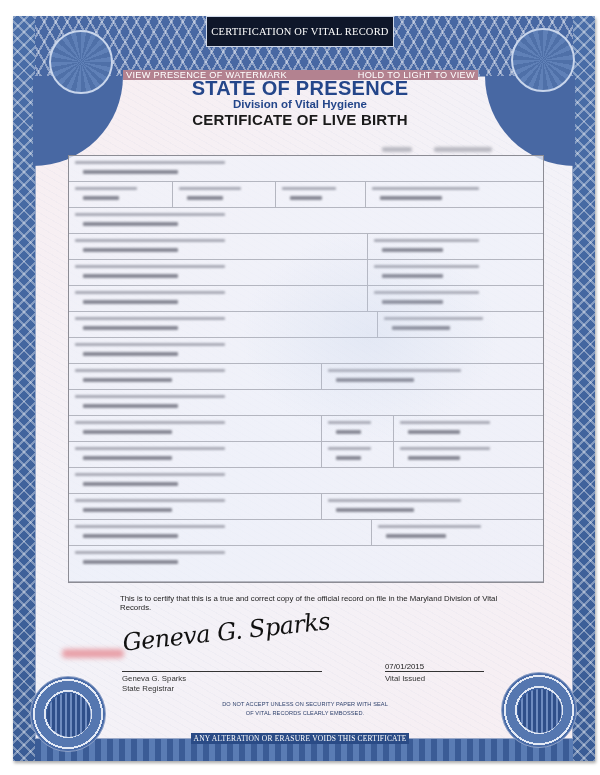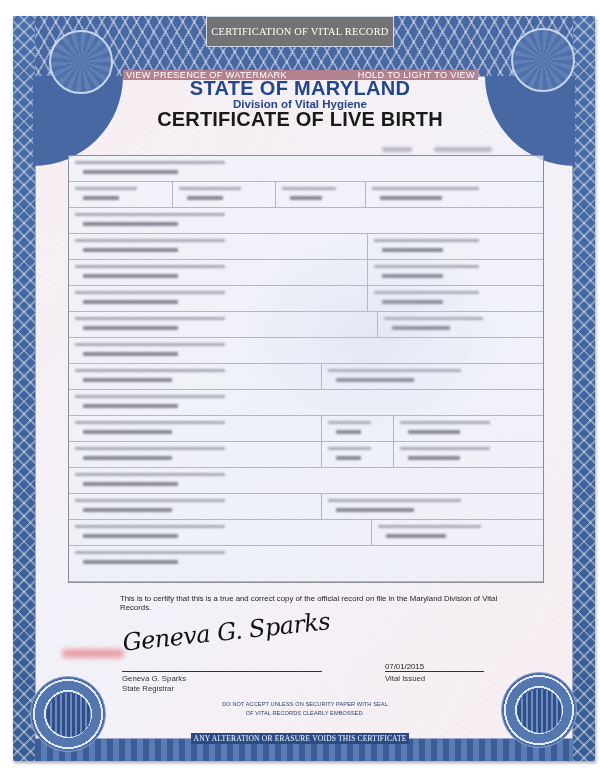--- a/index.html
+++ b/index.html
@@ -44,33 +44,33 @@
     background: #4868a3;
   }
   .corner-sweep.tl { left: 20px; top: 60px; border-bottom-right-radius: 90px; }
   .corner-sweep.tr { right: 20px; top: 60px; border-bottom-left-radius: 90px; }
 
   .cvr-banner {
     position: absolute; left: 0; right: 0; top: 26px; text-align: center;
     font-family: "Liberation Serif", serif; font-size: 10.5px; color: #ffffff;
     letter-spacing: 0.2px;
   }
-  .cvr-banner span { background: #737373; padding: 9px 4px; border: 1px solid #d0d9ea; }
+  .cvr-banner span { background: #0f172a; padding: 9px 4px; border: 1px solid #d0d9ea; }
 
   .watermark-bar {
     position: absolute; left: 123px; top: 70px; width: 355px; height: 10px;
     background: #b38290; color: #ffffff; font-size: 9.2px; line-height: 10px;
     display: flex; justify-content: space-between; padding: 0 3px; letter-spacing: 0.3px;
   }
 
   .title-block { position: absolute; left: 0; right: 0; top: 78px; text-align: center; }
   .state-title { font-size: 20px; font-weight: bold; color: #24468a; line-height: 20px; letter-spacing: 0.3px; }
   .dept { font-size: 11.5px; font-weight: bold; color: #24468a; line-height: 12px; margin-top: 1px; }
   .division { font-size: 11.5px; font-weight: bold; color: #24468a; line-height: 12px; }
-  .cert-type { font-size: 20px; font-weight: bold; color: #1a1a1a; line-height: 15px; margin-top: 2px; letter-spacing: 0.2px; }
+  .cert-type { font-size: 15px; font-weight: bold; color: #1a1a1a; line-height: 15px; margin-top: 2px; letter-spacing: 0.2px; }
 
   .cert-number {
     position: absolute; left: 382px; top: 147px; display: flex; gap: 22px;
   }
   .cert-number .blur { height: 5px; background: #b8b8c0; filter: blur(1.5px); border-radius: 2px; }
 
   .form-box {
     position: absolute; left: 68px; top: 155px; width: 476px; height: 428px;
     border: 1px solid #8c8c94;
     background: linear-gradient(180deg, rgba(240,242,250,0.75), rgba(236,240,250,0.65));
@@ -151,21 +151,21 @@
 <div class="cvr-banner">
   <span>CERTIFICATION OF VITAL RECORD</span>
 </div>
 
 <div class="watermark-bar">
   <span>VIEW PRESENCE OF WATERMARK</span>
   <span>HOLD TO LIGHT TO VIEW</span>
 </div>
 
 <div class="title-block">
-  <div class="state-title">STATE OF MARYLAND</div>
+  <div class="state-title">STATE OF PRESENCE</div>
   <div class="division">Division of Vital Hygiene</div>
   <div class="cert-type">CERTIFICATE OF LIVE BIRTH</div>
 </div>
 
 <div class="cert-number">
   <div class="blur" style="width:30px"></div>
   <div class="blur" style="width:58px"></div>
 </div>
 
 <div class="form-box" id="form-box">

